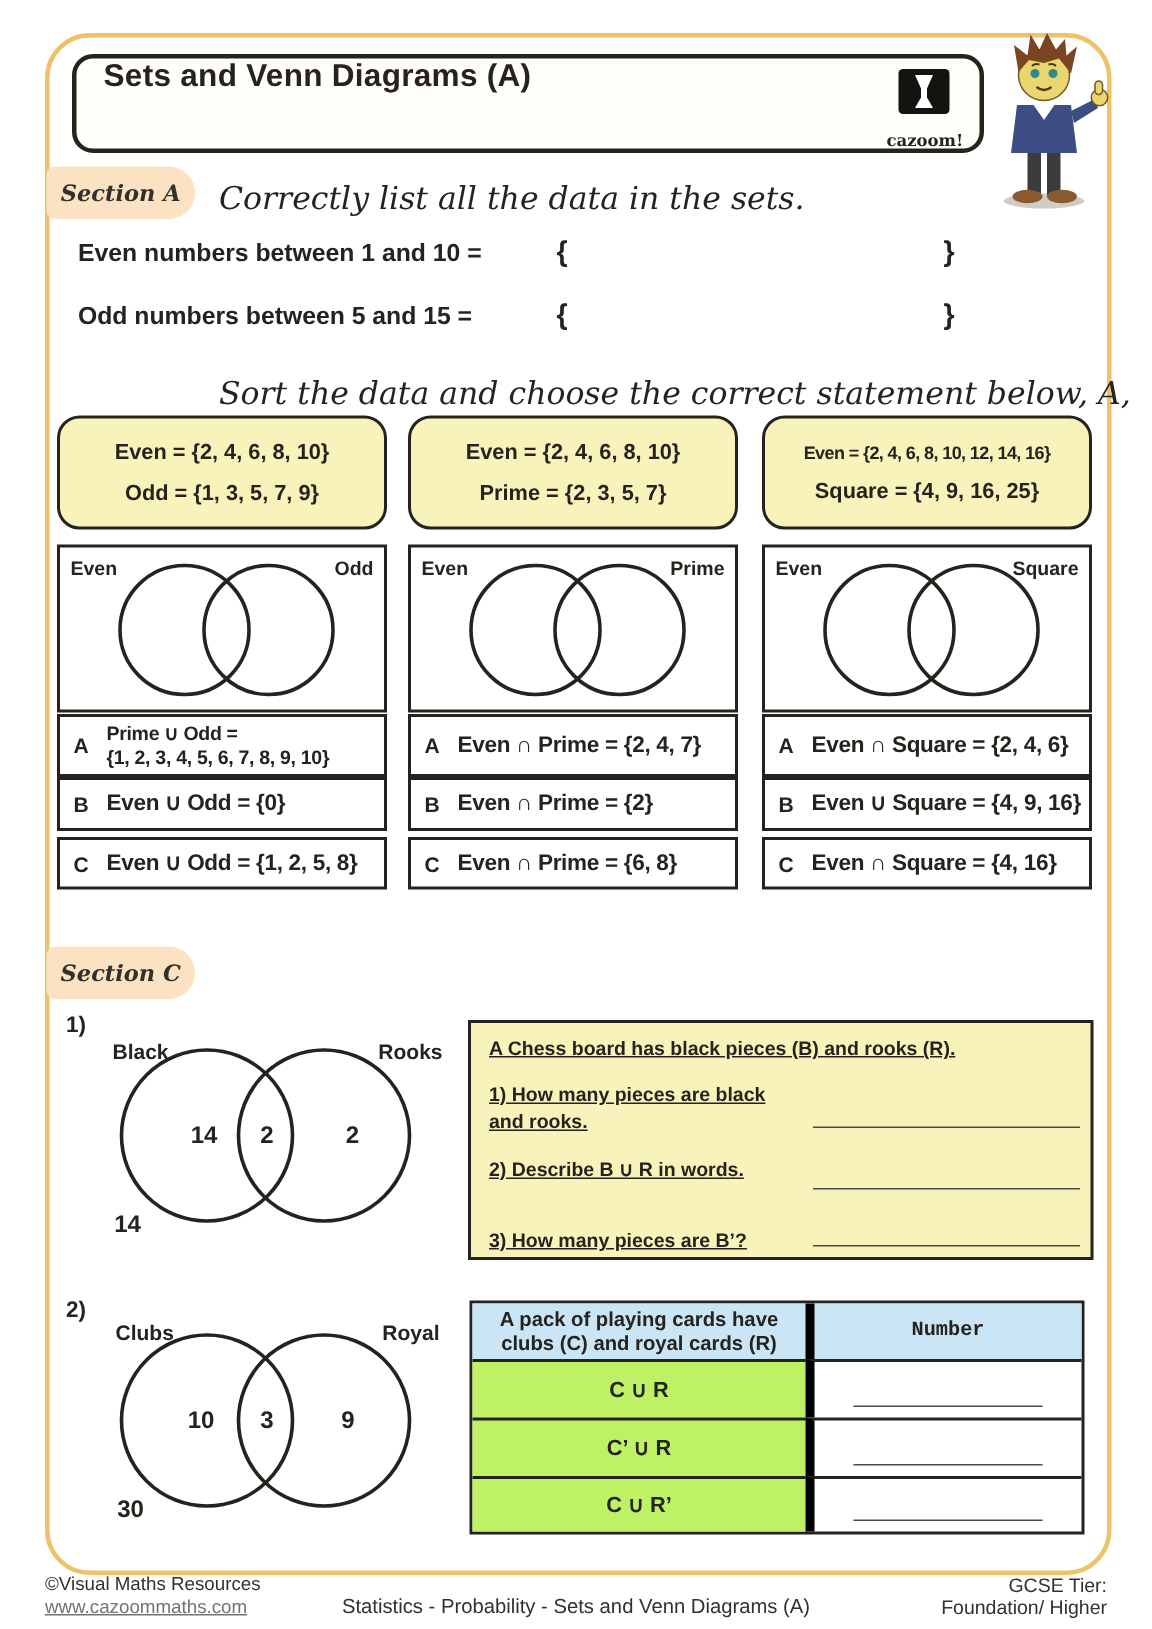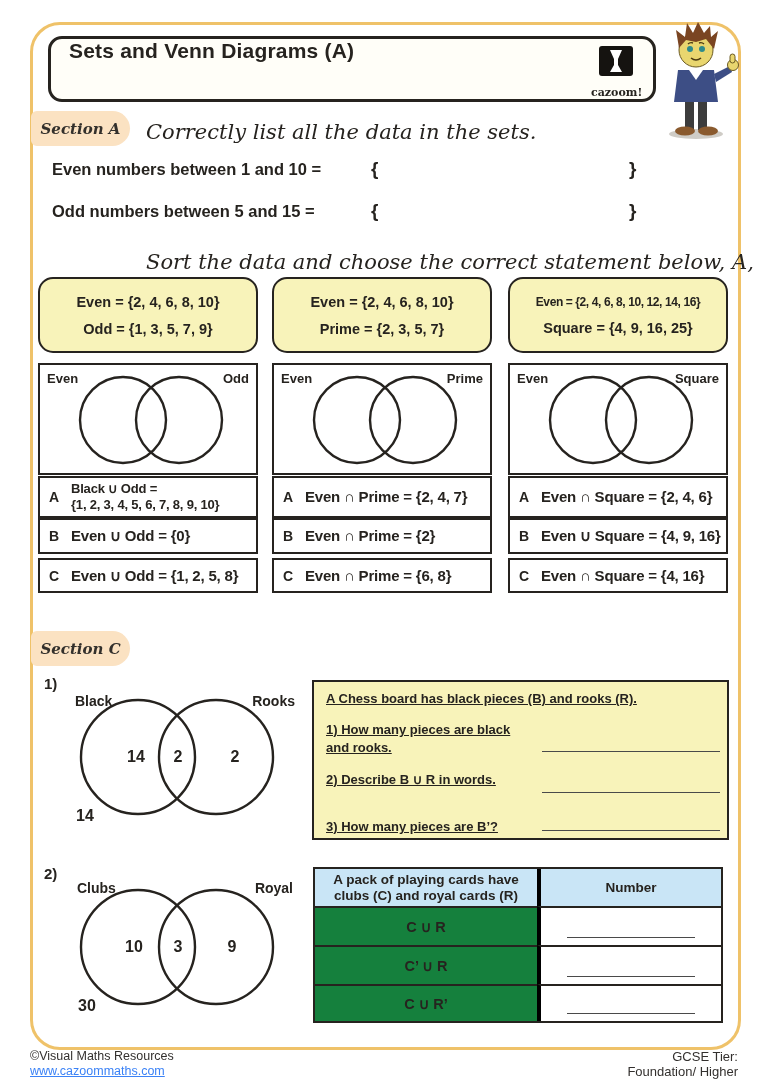--- a/index.html
+++ b/index.html
@@ -54,28 +54,28 @@
 
   .chess-box{position:absolute;left:312px;top:680px;width:413px;height:156px;background:#F8F3BA;
         border:2px solid #26231f;}
   .chess-box div{position:absolute;font-size:13px;font-weight:bold;line-height:18px;text-decoration:underline;}
   .blank{border-bottom:1.5px solid #4a4a4a;}
   .cb-blank{position:absolute;left:228px;width:178px;height:16px;}
 
   .tbl{position:absolute;left:313px;top:867px;width:406px;height:152px;border:2px solid #26231f;
        display:grid;grid-template-columns:222px 1fr;grid-template-rows:37px 39px 39px 37px;}
   .cell{display:flex;align-items:center;justify-content:center;font-weight:bold;position:relative;}
-  .cell.bt{border-top:2px solid #26231f;} .cell.bl{border-left:4px solid #000000;}
+  .cell.bt{border-top:2px solid #26231f;} .cell.bl{border-left:6px solid #000000;font-family:Liberation Mono, monospace;}
   .cell.head{background:#C9E5F6;font-size:13.5px;text-align:center;line-height:16px;}
-  .cell.ylw{background:#15803d;font-size:14.5px;}
+  .cell.ylw{background:#bef264;font-size:14.5px;}
   .cell .blank{position:absolute;left:26px;right:26px;bottom:7px;height:1px;}
 
   
   .foot-left{position:absolute;left:30px;top:1049px;font-size:12.5px;color:#33302e;line-height:15px;}
-  .foot-link{color:#3b82f6;text-decoration:underline;cursor:pointer;}
+  .foot-link{color:#737373;text-decoration:underline;cursor:pointer;}
   .foot-center{position:absolute;left:0;width:768px;top:1063px;text-align:center;font-size:13.5px;color:#33302e;}
   .foot-right{position:absolute;right:30px;top:1049px;text-align:right;font-size:13px;color:#33302e;line-height:15px;}
 </style>
 </head>
 <body>
 
 <div class="page">
   <div class="outer-frame"></div>
 
   <div class="title-box">
@@ -133,21 +133,21 @@
       <span class="venn-lab l">Even</span>
       <span class="venn-lab r">Odd</span>
       <svg width="212" height="104" viewBox="0 0 212 104">
         <circle cx="83" cy="55" r="43" fill="none" stroke="#26231f" stroke-width="2.4"></circle>
         <circle cx="139" cy="55" r="43" fill="none" stroke="#26231f" stroke-width="2.4"></circle>
       </svg>
     </div>
     <div class="opt opt-a">
       <span class="letter">A</span>
       <span class="txt two">
-        <span style="display:block">Black ∪ Odd =</span>
+        <span style="display:block">Prime ∪ Odd =</span>
         <span style="display:block">{1, 2, 3, 4, 5, 6, 7, 8, 9, 10}</span>
       </span>
     </div>
     <div class="opt opt-b">
       <span class="letter">B</span>
       <span class="txt">Even ∪ Odd = {0}</span>
     </div>
     <div class="opt opt-c">
       <span class="letter">C</span>
       <span class="txt">Even ∪ Odd = {1, 2, 5, 8}</span>
@@ -267,17 +267,18 @@
     <div class="cell ylw bt">C ∪ R’</div>
     <div class="cell bt bl">
         <div class="blank"></div>
       </div>
   </div>
 
   <div class="foot-left">
     <div>©Visual Maths Resources</div>
     <div class="foot-link">www.cazoommaths.com</div>
   </div>
+  <div class="foot-center">Statistics - Probability - Sets and Venn Diagrams (A)</div>
   <div class="foot-right">
     <div>GCSE Tier:</div>
     <div>Foundation/ Higher</div>
   </div>
 </div>
 
 </body></html>

